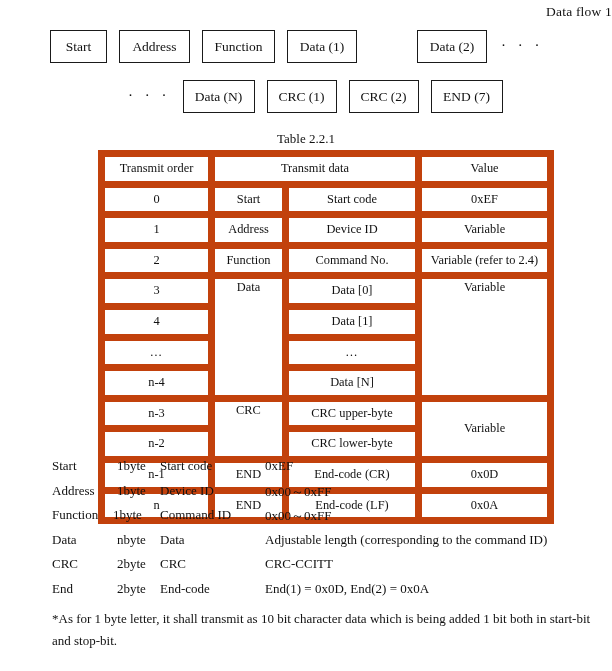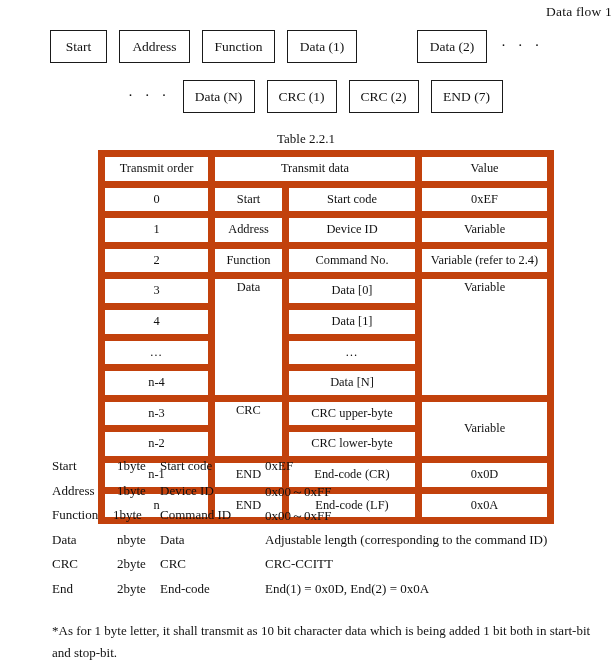--- a/index.html
+++ b/index.html
@@ -80,21 +80,21 @@
   
   .legend{position:absolute;left:52px;top:458px;width:545px;font-size:13px;}
   .lrow{position:relative;height:24.5px;}
   .lrow .c-name{position:absolute;left:0;}
   .lrow .c-size{position:absolute;left:65px;}
   .lrow .c-desc{position:absolute;left:108px;}
   .lrow .c-val{position:absolute;left:213px;white-space:nowrap;}
 
   .note{
     position:absolute;left:52px;top:608px;width:540px;
-    font-size:13px;line-height:1.72;margin-top:12px;
+    font-size:13px;line-height:1.72;
   }
 </style>
 </head>
 <body>
 
 <div class="page">
 
   <div class="flow-title">Data flow 1</div>
 
   <div class="flow-row flow-row-1">

